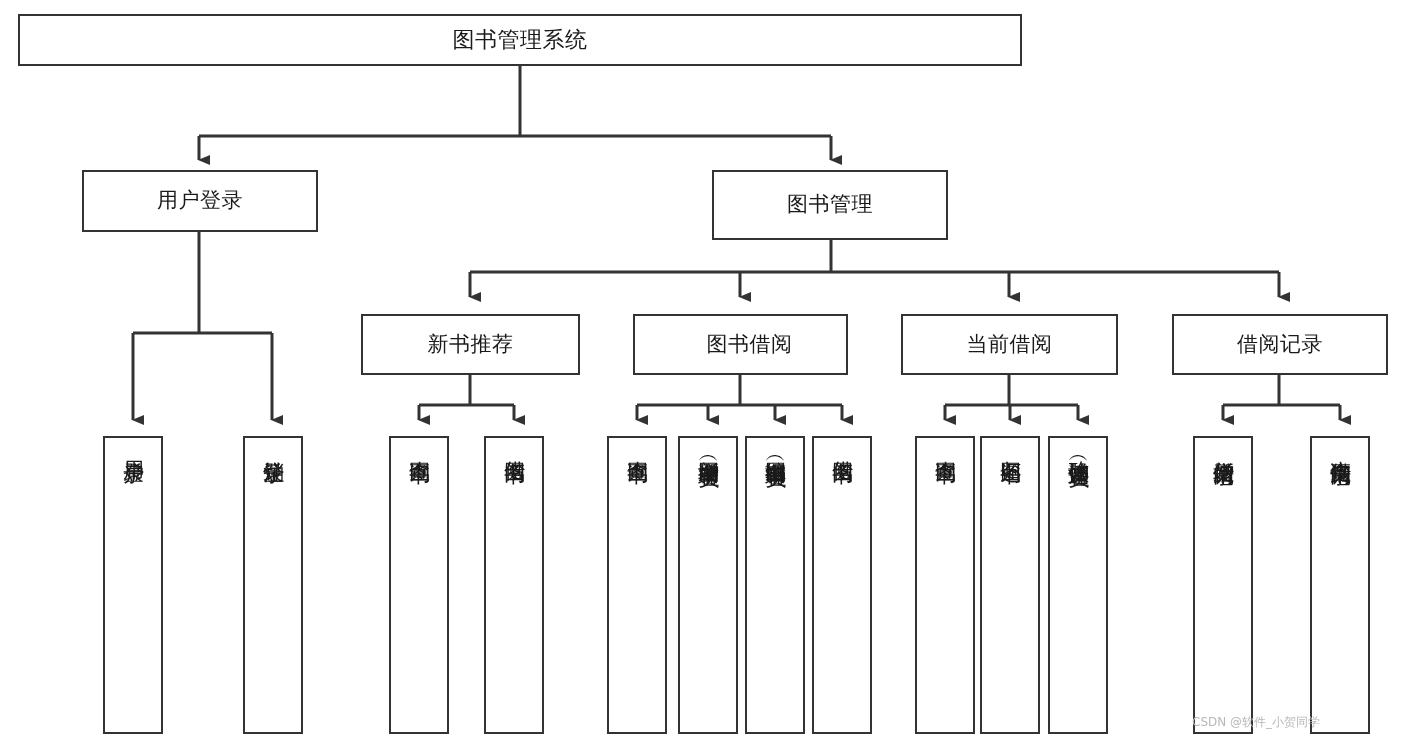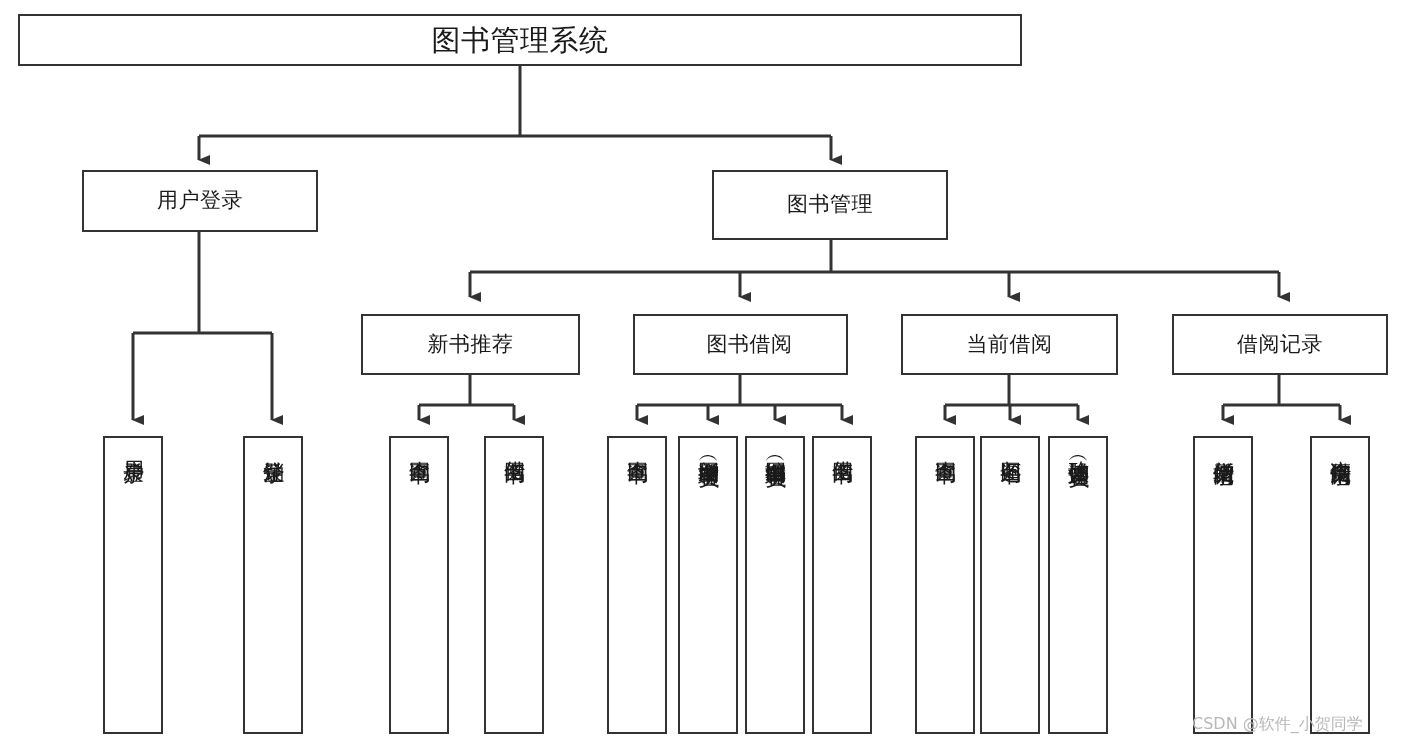--- a/index.html
+++ b/index.html
@@ -40,42 +40,42 @@
     text-align: center;
     line-height: 1.12;
     letter-spacing: 0.5px;
   }
   
   .node.horiz .label {
     font-size: 21px;
     white-space: nowrap;
   }
   .node.root .label {
-    font-size: 29px;
+    font-size: 22px;
   }
   
   .node.vert {
     align-items: flex-start;
     justify-content: center;
     padding-top: 6px;
   }
   .node.vert .label {
     writing-mode: vertical-rl;
     text-orientation: upright;
     font-size: 21px;
     line-height: 1.03;
     letter-spacing: 1px;
     white-space: nowrap;
     display: block;
   }
   #watermark {
     position: absolute;
     left: 1192px;
     top: 714px;
-    font-size: 16px;
+    font-size: 12px;
     color: #b8b8b8;
     white-space: nowrap;
     z-index: 5;
     font-family: "DejaVu Sans", "Liberation Sans", sans-serif;
   }
 </style>
 </head>
 <body>
 
 <div id="canvas">

